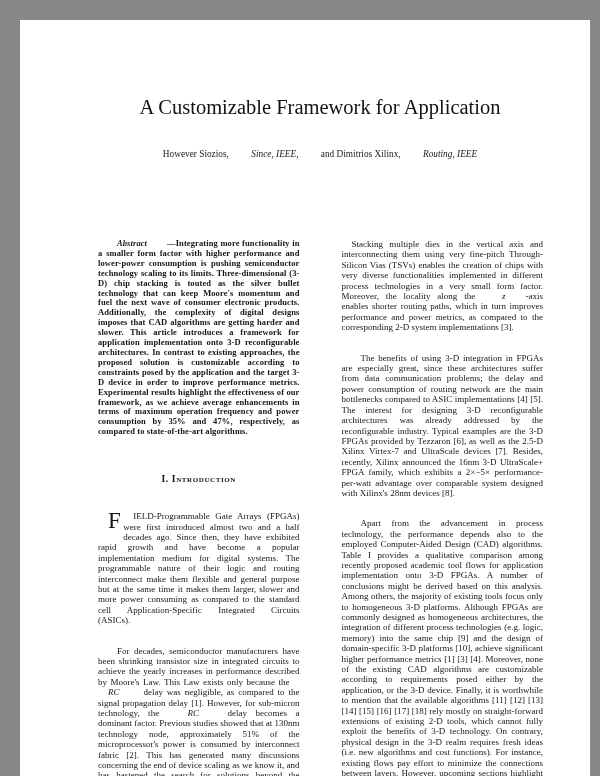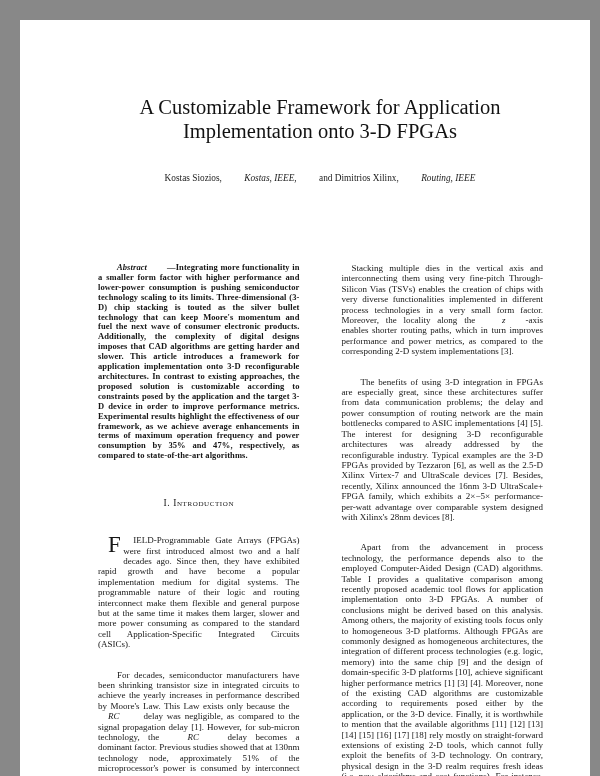--- a/index.html
+++ b/index.html
@@ -51,21 +51,21 @@
   }
   .index-terms { margin-top: 11px; }
   .lead-label { font-style: italic; }
   .section-heading {
     margin-top: 16px;
     margin-bottom: 7px;
     text-align: center;
     font-size: 9.6px;
     font-variant: small-caps;
     letter-spacing: 0.6px;
-    font-weight: normal;
+    font-weight: bold;
   }
   .para {
     font-size: 9px;
     line-height: 10.4px;
   }
   .para.indent { text-indent: 9px; }
   .dropcap {
     float: left;
     font-size: 23px;
     line-height: 18.5px;
@@ -75,24 +75,23 @@
   .ital { font-style: italic; }
 </style>
 </head>
 <body>
 
 <div class="page">
 
   <div class="title-block">
     <h1 class="paper-title">
       <span>A Customizable Framework for Application</span><br>
-      <span>Implementation onto 3-D FPGAs</span>
     </h1>
     <div class="authors-line">
-      <span>Kostas Siozios, </span><span class="affil">Kostas, IEEE,</span><span> and Dimitrios Xilinx, </span><span class="affil">Routing, IEEE</span>
+      <span>However Siozios, </span><span class="affil">Since, IEEE,</span><span> and Dimitrios Xilinx, </span><span class="affil">Routing, IEEE</span>
     </div>
   </div>
 
   <div class="columns">
 
     <div class="col">
       <p class="abstract">
         <span class="lead-label">Abstract</span><span>—Integrating more functionality in a smaller form factor with higher performance and lower-power consumption is pushing semiconductor technology scaling to its limits. Three-dimensional (3-D) chip stacking is touted as the silver bullet technology that can keep Moore's momentum and fuel the next wave of consumer electronic products. Additionally, the complexity of digital designs imposes that CAD algorithms are getting harder and slower. This article introduces a framework for application implementation onto 3-D reconfigurable architectures. In contrast to existing approaches, the proposed solution is customizable according to constraints posed by the application and the target 3-D device in order to improve performance metrics. Experimental results highlight the effectiveness of our framework, as we achieve average enhancements in terms of maximum operation frequency and power consumption by 35% and 47%, respectively, as compared to state-of-the-art algorithms.</span>
       </p>
       <h2 class="section-heading">I. Introduction</h2>

